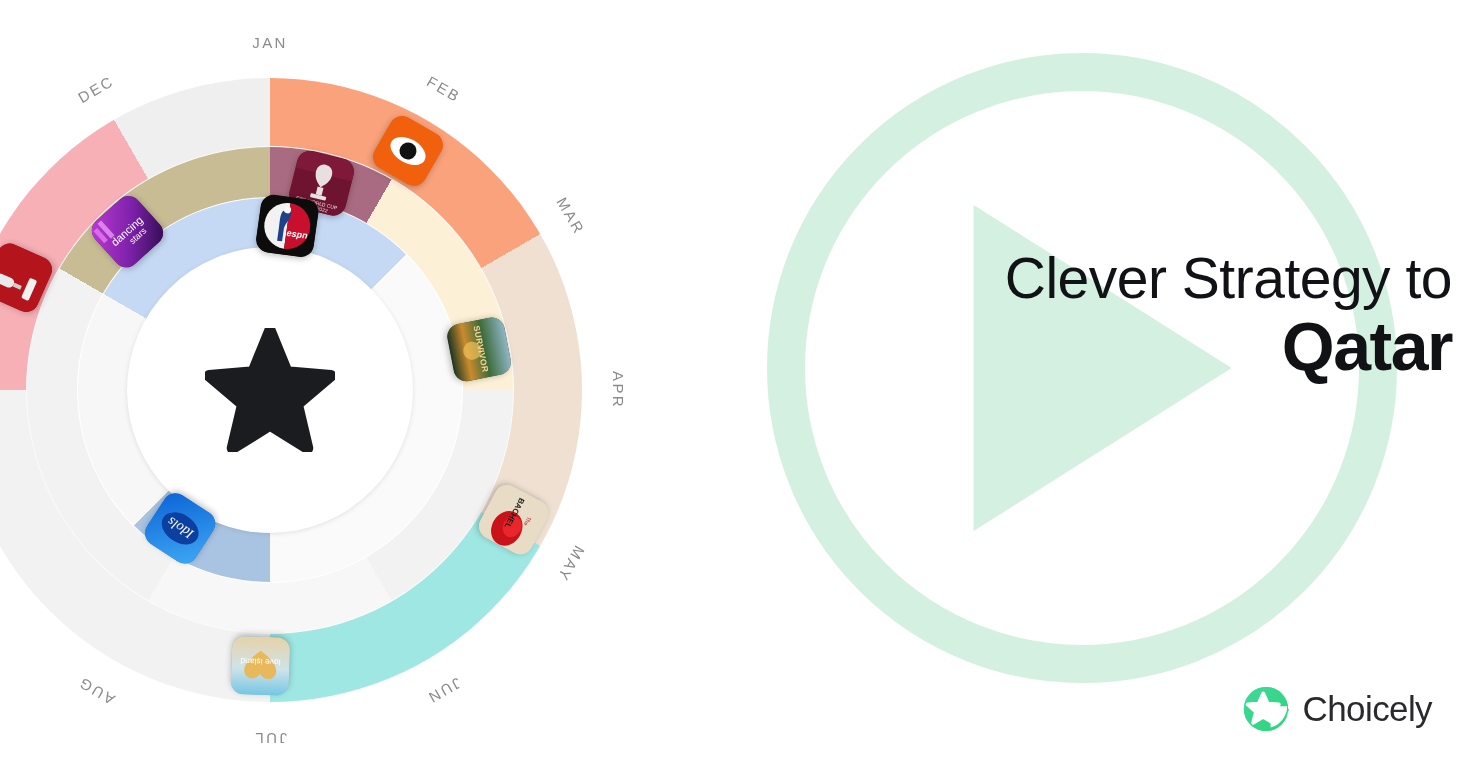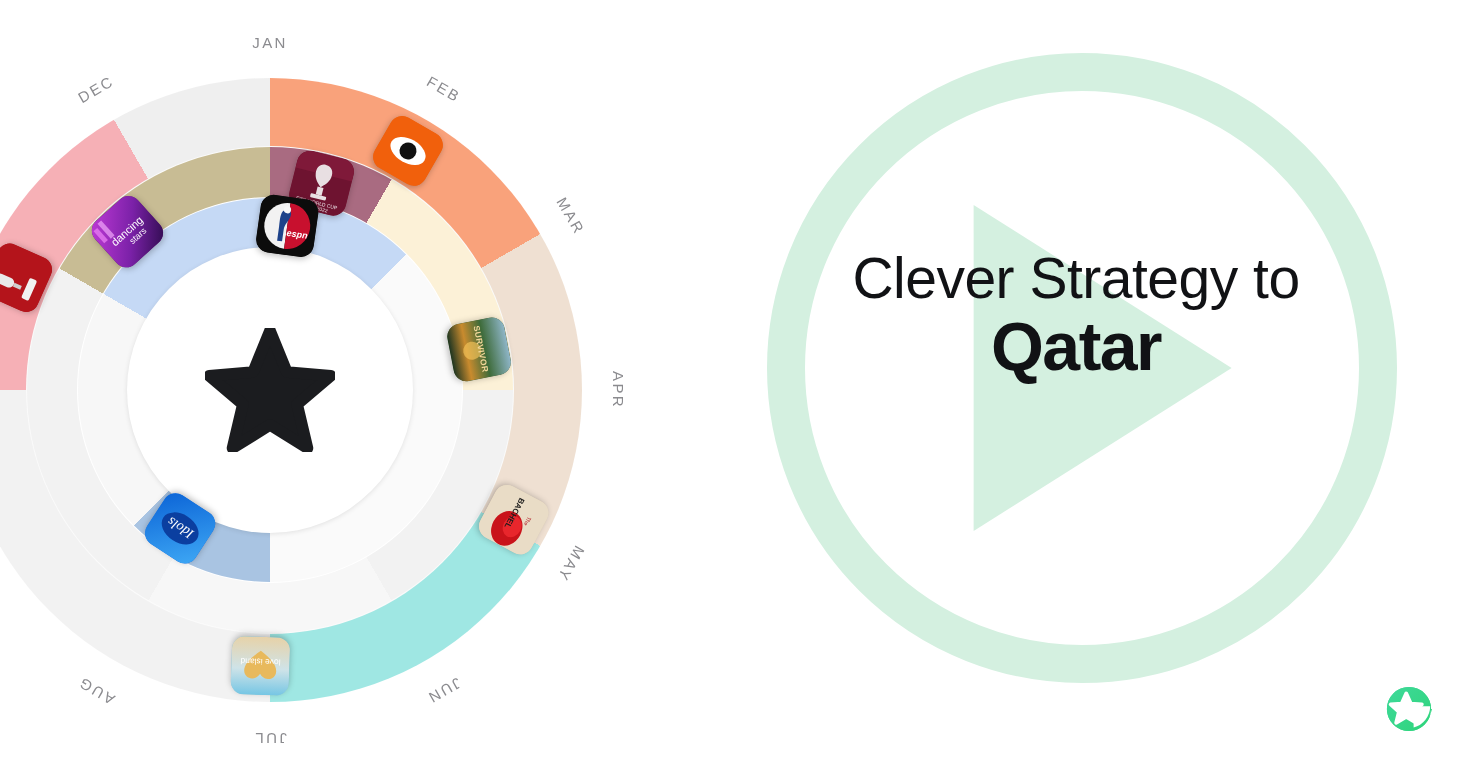--- a/index.html
+++ b/index.html
@@ -91,21 +91,21 @@
     left:50%; top:368px;
     transform:translate(-42%,-50%);
     width:0; height:0;
     border-top:163px solid transparent;
     border-bottom:163px solid transparent;
     border-left:258px solid #d4f0e0;
   }
   #headline {
     position:absolute;
     left:0; right:12px; top:248px;
-    text-align:center;
+    text-align:right;
     color:#111215;
   }
   #headline .line1 {
     display:block;
     font-size:57px; font-weight:400; line-height:1.08;
     letter-spacing:-0.5px;
   }
   #headline .line2, #headline .line3 {
     display:block;
     font-size:68px; font-weight:700; line-height:1.08;
@@ -296,14 +296,15 @@
           <stop offset="100%" stop-color="#2ED47A"></stop>
         </linearGradient>
       </defs>
       <path d="M50 2 A48 48 0 1 1 49.9 2 Z M100 50 L62 50 L62 88 A48 48 0 0 0 100 50 Z" fill="url(#cg)"></path>
       <circle cx="50" cy="50" r="48" fill="url(#cg)"></circle>
       <path d="M100 46 L60 46 L60 92 L100 92 Z" fill="#ffffff" opacity="0"></path>
       <path d="M62 44 L98 44 A48 48 0 0 1 62 96 Z" fill="#ffffff" opacity="0"></path>
       <path d="M96 44 L60 44 L60 90 A48 48 0 0 0 96 44 Z" fill="#ffffff"></path>
       <path d="M44 16 L54 38 L78 40 L60 56 L66 80 L44 67 L22 80 L28 56 L10 40 L34 38 Z" fill="#ffffff" stroke="#ffffff" stroke-width="8" stroke-linejoin="round"></path>
     </svg>
+    <span id="brand-name">Choicely</span>
   </div>
 </div>
 
 </body></html>

